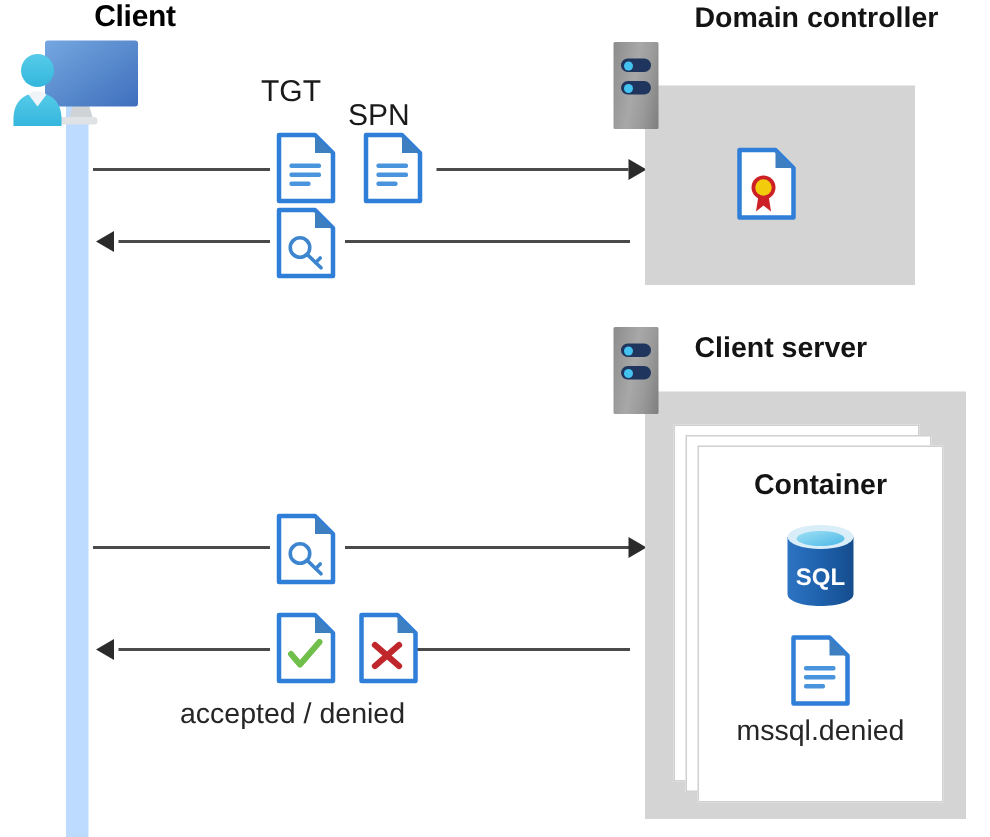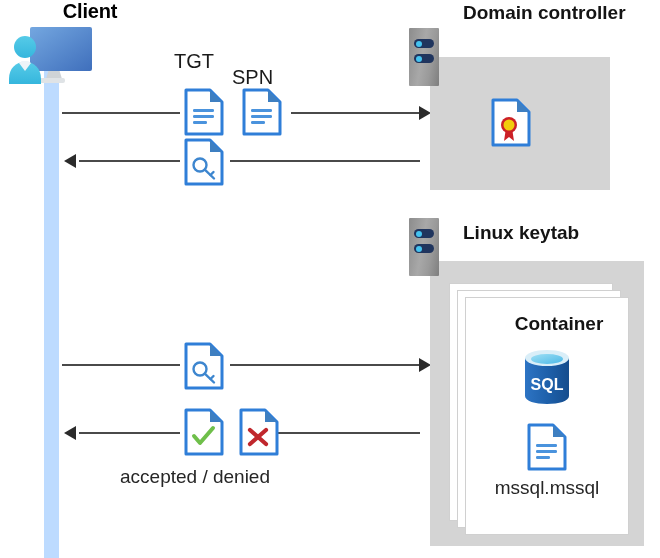--- a/index.html
+++ b/index.html
@@ -47,21 +47,21 @@
   .nodetitle{font-size:19px;font-weight:bold;color:#141414;line-height:1.18;}
   #dc-title{left:463px;top:2px;width:180px;}
   #linux-title{left:463px;top:222px;width:180px;}
 
   
   .card{background:#ffffff;border:1px solid #d0d0d0;box-sizing:border-box;}
   #card-back2{left:449px;top:283px;width:164px;height:238px;}
   #card-back1{left:457px;top:290px;width:164px;height:238px;}
   #card-front{left:465px;top:297px;width:164px;height:238px;}
   #container-title{left:465px;top:313px;width:164px;text-align:center;
-    font-size:19px;font-weight:bold;color:#141414;margin-left:12px;}
+    font-size:19px;font-weight:bold;color:#141414;}
   #keytab-label{left:465px;top:477px;width:164px;text-align:center;
     font-size:19px;color:#262626;}
 
   
   .arrowline{position:absolute;height:2px;background:#4a4a4a;}
   .arrowhead{position:absolute;width:0;height:0;}
   .ah-right{border-top:7px solid transparent;border-bottom:7px solid transparent;
     border-left:12px solid #2b2b2b;}
   .ah-left{border-top:7px solid transparent;border-bottom:7px solid transparent;
     border-right:12px solid #2b2b2b;}
@@ -205,21 +205,21 @@
     <path d="M26 2 l12 12 h-12 z" fill="#3e7fc1"></path>
 
     <path d="M15 30 l-2 13 l5 -4 l5 4 l-2 -13 z" fill="#cc2026"></path>
 
     <circle cx="18" cy="27" r="8" fill="#cc2026"></circle>
     <circle cx="18" cy="27" r="5.5" fill="#f2cc0c"></circle>
   </svg>
 </div>
 
 <div class="abs graybox" id="linux-box"></div>
-<div class="abs nodetitle" id="linux-title">Linux keytab</div>
+<div class="abs nodetitle" id="linux-title">Client server</div>
 
 <div class="abs rack" style="left:409px;top:218px;">
   <div class="slot" style="top:11px;">
       <i></i>
     </div>
   <div class="slot" style="top:26px;">
       <i></i>
     </div>
 </div>
 
@@ -254,13 +254,13 @@
     <path d="M2 2 h24 l12 12 v32 h-36 z" fill="#ffffff" stroke="#2f7ed8" stroke-width="3" stroke-linejoin="round"></path>
     <path d="M26 2 l12 12 h-12 z" fill="#3e7fc1"></path>
     <g fill="#4a93dd">
       <rect x="9" y="21" width="21" height="3" rx="1.2"></rect>
       <rect x="9" y="27" width="21" height="3" rx="1.2"></rect>
       <rect x="9" y="33" width="14" height="3" rx="1.2"></rect>
     </g>
   </svg>
 </div>
 
-<div class="abs" id="keytab-label">mssql.mssql</div>
+<div class="abs" id="keytab-label">mssql.denied</div>
 
 </body></html>

